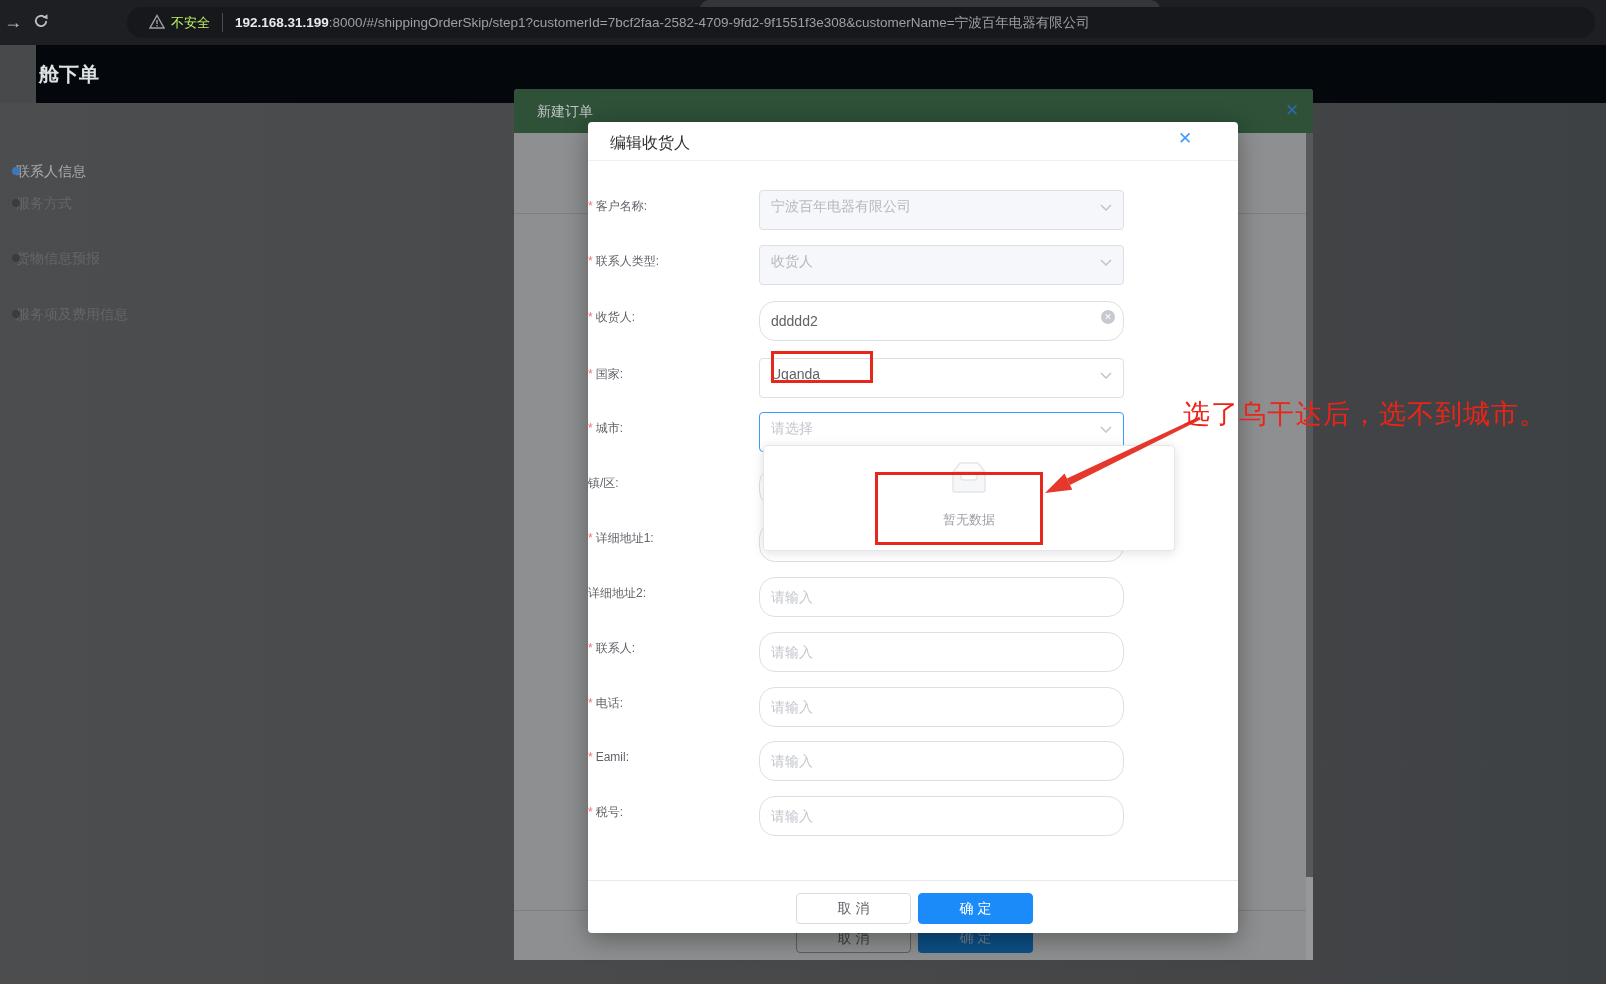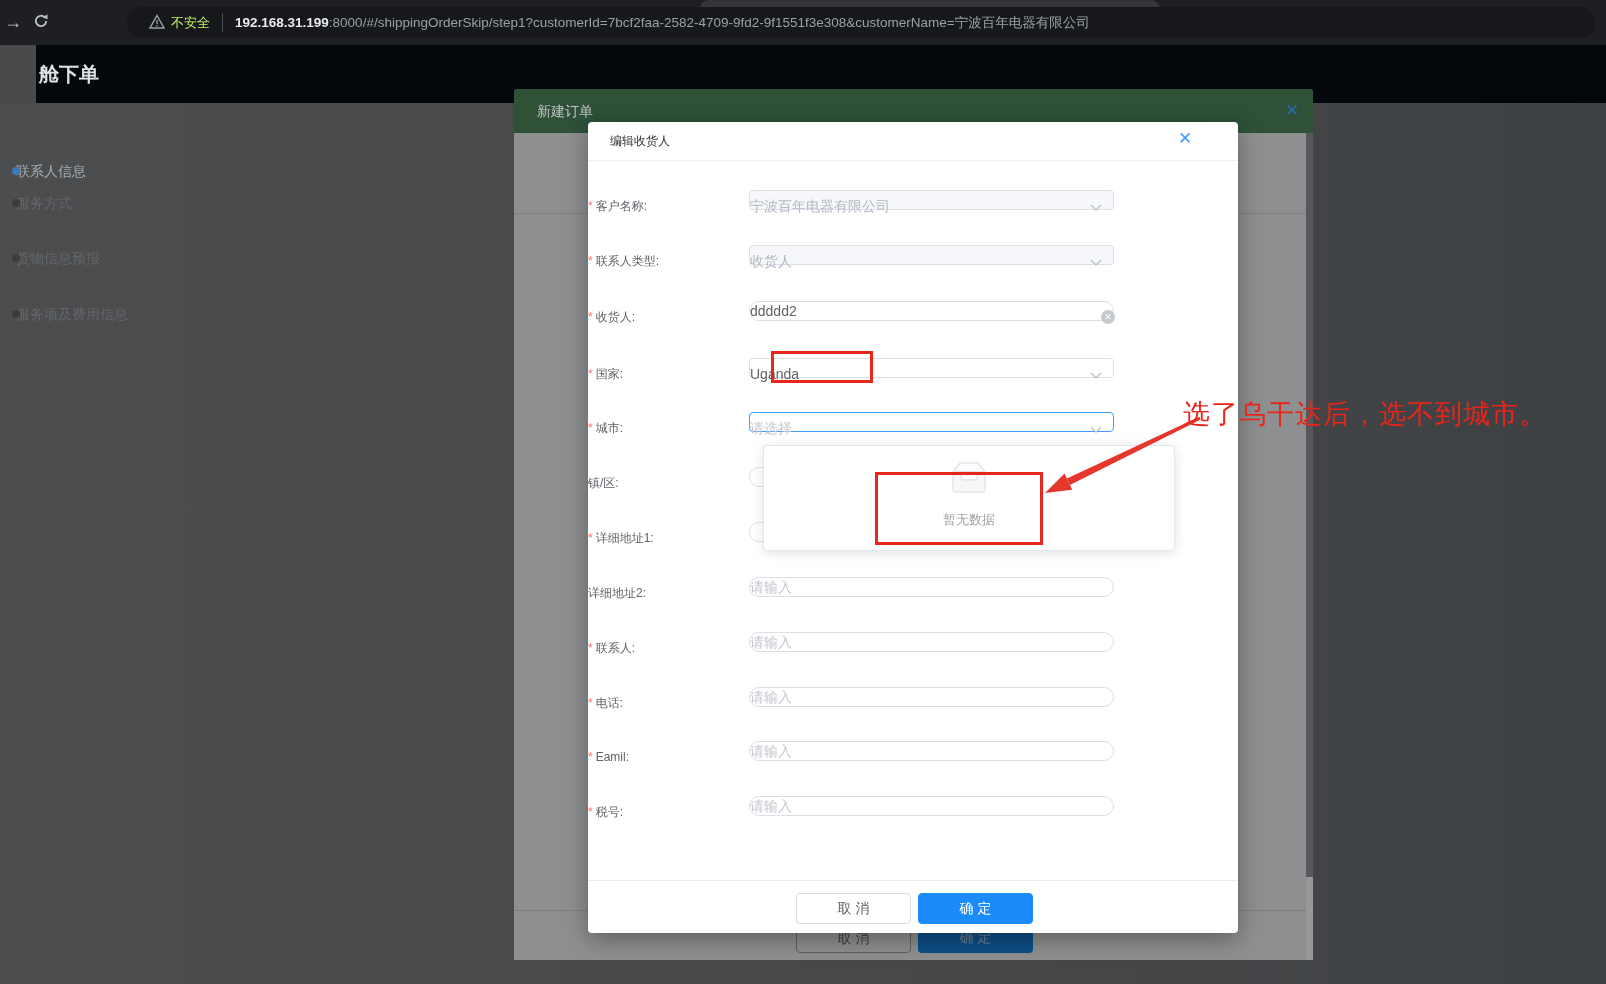--- a/index.html
+++ b/index.html
@@ -39,29 +39,29 @@
   .outer-line2{position:absolute;left:0;top:821px;width:100%;height:1px;background:#7e7f80;}
   .dim-btn{position:absolute;top:833px;width:115px;height:31px;border-radius:4px;text-align:center;line-height:31px;font-size:14px;}
   .dim-cancel{left:282px;border:1px solid #5d5f61;color:#3a3c3e;}
   .dim-confirm{left:404px;background:#0d4f86;color:#6c7f90;}
   .o-scroll{position:absolute;left:792px;top:44px;width:7px;height:827px;background:#97989a;}
   .o-thumb{position:absolute;left:0;top:0;width:7px;height:744px;background:#56585b;}
 
   
   .dialog{position:absolute;left:588px;top:122px;width:650px;height:811px;background:#fff;border-radius:4px;
           box-shadow:0 6px 24px rgba(0,0,0,.35);}
-  .dlg-title{position:absolute;left:22px;top:11px;font-size:12px;color:#303133;}
+  .dlg-title{position:absolute;left:22px;top:11px;font-size:16px;color:#303133;}
   .dlg-close{position:absolute;left:590px;top:6px;font-size:17px;color:#419ef8;line-height:22px;cursor:pointer;}
   .dlg-headline{position:absolute;left:0;top:38px;width:100%;height:1px;background:#eef0f2;}
 
   .row{position:absolute;left:0;width:100%;height:32px;}
   .lbl{position:absolute;left:0;width:164px;text-align:left;line-height:32px;font-size:12px;color:#5f6368;white-space:nowrap;}
   .req{color:#f56c6c;margin-right:3px;}
-  .ctrl{position:absolute;left:161px;width:365px;height:20px;border:1px solid #dcdfe6;border-radius:4px;
-        background:#fff;line-height:30px;padding:0 30px 0 0;font-size:14px;color:#5f6368;}
+  .ctrl{position:absolute;left:171px;width:365px;height:40px;border:1px solid #dcdfe6;border-radius:4px;
+        background:#fff;line-height:30px;padding:0 30px 0 11px;font-size:14px;color:#5f6368;}
   .ctrl.disabled{background:#f5f7fa;}
   .ctrl.disabled .val{color:#b4b9c1;}
   .ctrl.focused{border:1px solid #3f9bfa;}
   .ctrl .ph{color:#c2c6cd;}
   input.ctrl{outline:none;border-radius:16px;}
   input.ctrl::placeholder{color:#c2c6cd;}
   .chev{position:absolute;right:11px;top:13px;}
   .clear-ico{position:absolute;left:513px;top:9px;width:14px;height:14px;border-radius:50%;background:#c6c9cf;
              color:#fff;font-size:9px;line-height:14px;text-align:center;}
 

